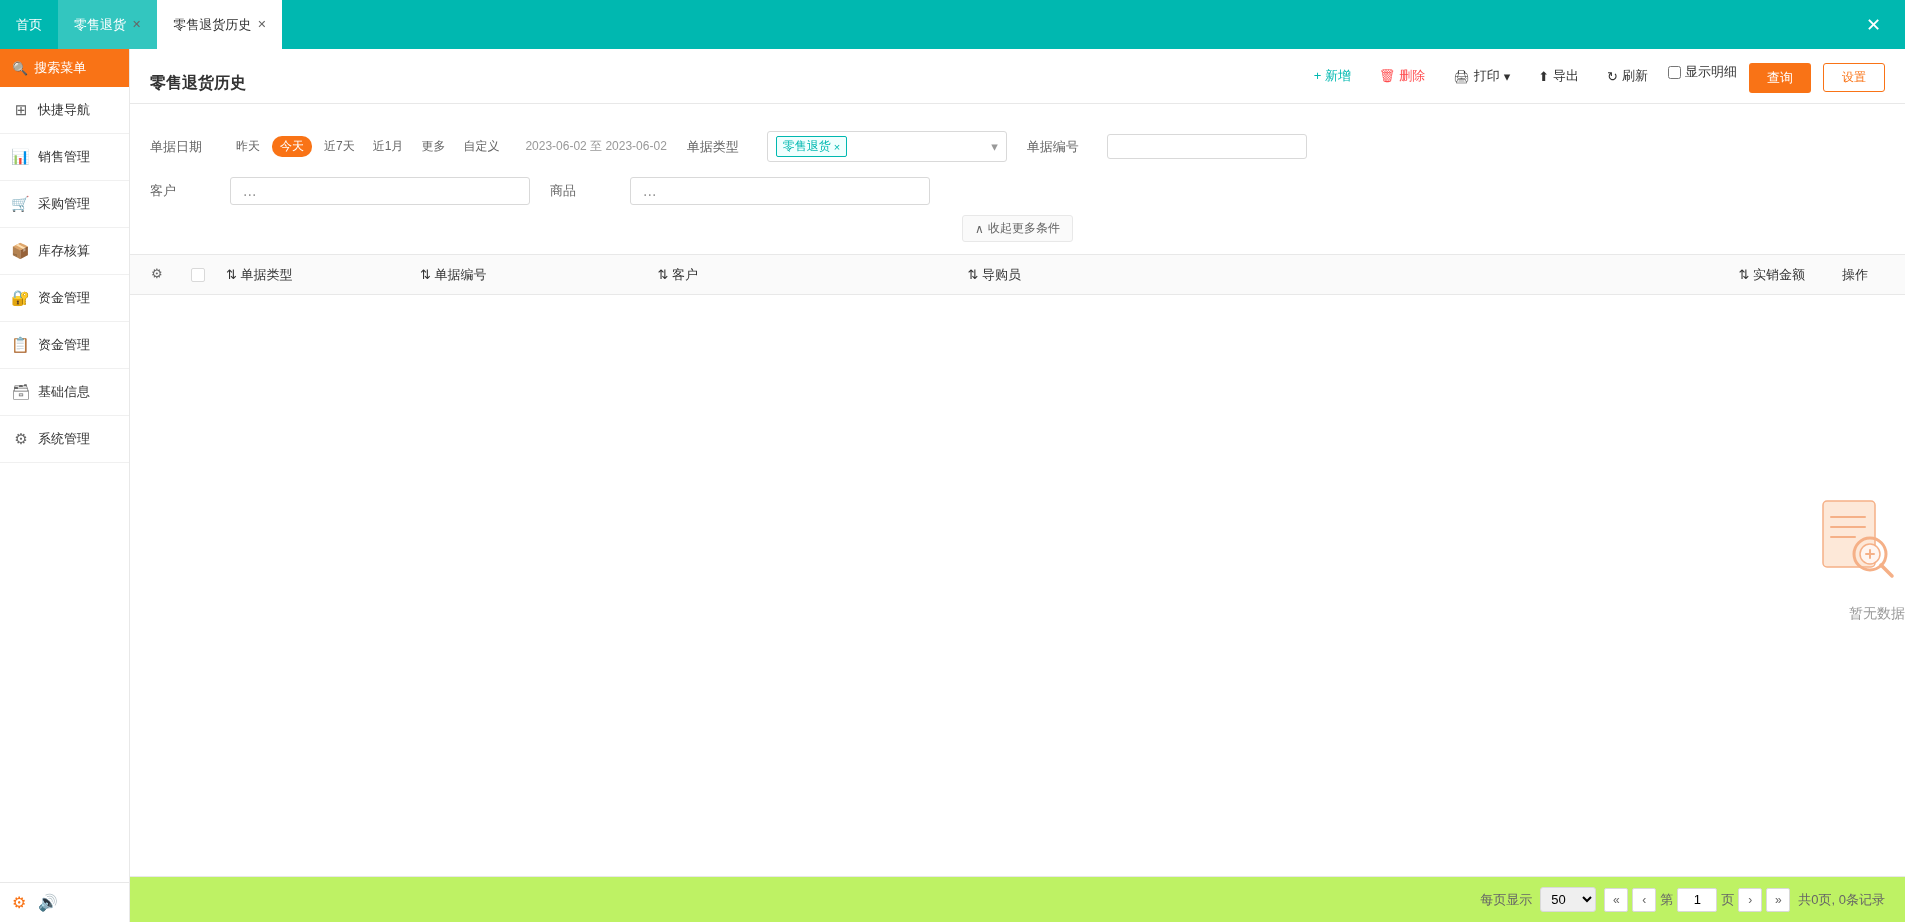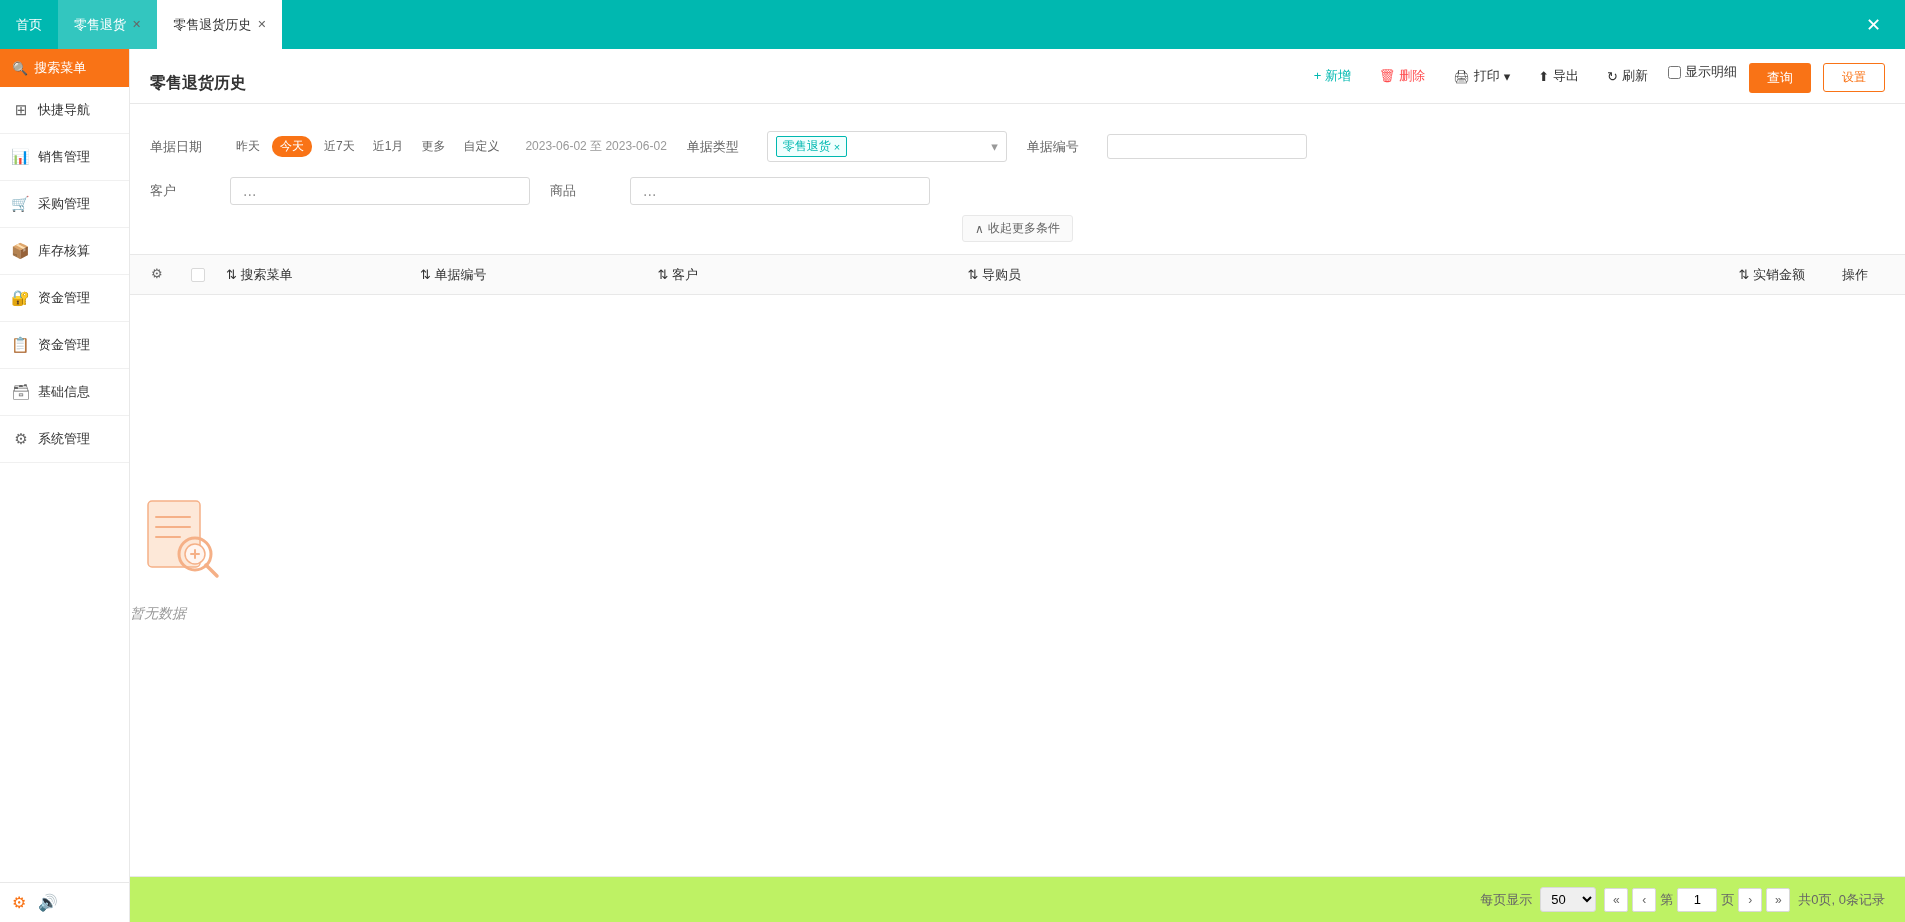--- a/index.html
+++ b/index.html
@@ -66,21 +66,21 @@
     .th-date { flex: 1.2; }
     .th-no { flex: 1.5; }
     .th-customer { flex: 2; }
     .th-guide { flex: 1.5; }
     .th-spacer { flex: 3; }
     .th-amount { flex: 1; justify-content: flex-end; }
     .th-action { width: 80px; justify-content: center; }
     .settings-icon { width: 18px; height: 18px; cursor: pointer; color: #666; }
 
     
-    .empty-state { flex: 1; display: flex; flex-direction: column; align-items: flex-start; justify-content: center; gap: 16px; padding-bottom: 60px; font-style: italic; }
+    .empty-state { flex: 1; display: flex; flex-direction: column; align-items: flex-end; justify-content: center; gap: 16px; padding-bottom: 60px; }
     .empty-img { width: 100px; height: 100px; position: relative; }
     .empty-text { color: #999; font-size: 14px; }
 
     
     .pagination { display: flex; align-items: center; justify-content: flex-end; padding: 10px 20px; background: #bef264; border-top: 1px solid #e8e8e8; gap: 8px; flex-shrink: 0; }
     .pagination-label { color: #666; font-size: 13px; }
     .per-page-select { border: 1px solid #d9d9d9; border-radius: 3px; padding: 3px 6px; font-size: 13px; }
     .page-nav { display: flex; align-items: center; gap: 4px; }
     .page-nav-btn { width: 24px; height: 24px; display: flex; align-items: center; justify-content: center; cursor: pointer; color: #666; font-size: 12px; border: 1px solid #d9d9d9; border-radius: 2px; background: #fff; }
     .page-input { width: 40px; height: 24px; border: 1px solid #d9d9d9; border-radius: 2px; text-align: center; font-size: 13px; }
@@ -238,21 +238,21 @@
 
     <div class="table-wrap">
       <div class="table-header">
         <div class="th th-settings">
           <span class="settings-icon">⚙</span>
         </div>
         <div class="th th-cb">
           <div class="cb"></div>
         </div>
         <div class="th th-date">
-          <span>⇅ 搜索菜单</span>
+          <span>⇅ 单据类型</span>
         </div>
         <div class="th th-no">
           <span>⇅ 单据编号</span>
         </div>
         <div class="th th-customer">
           <span>⇅ 客户</span>
         </div>
         <div class="th th-guide">
           <span>⇅ 导购员</span>
         </div>

